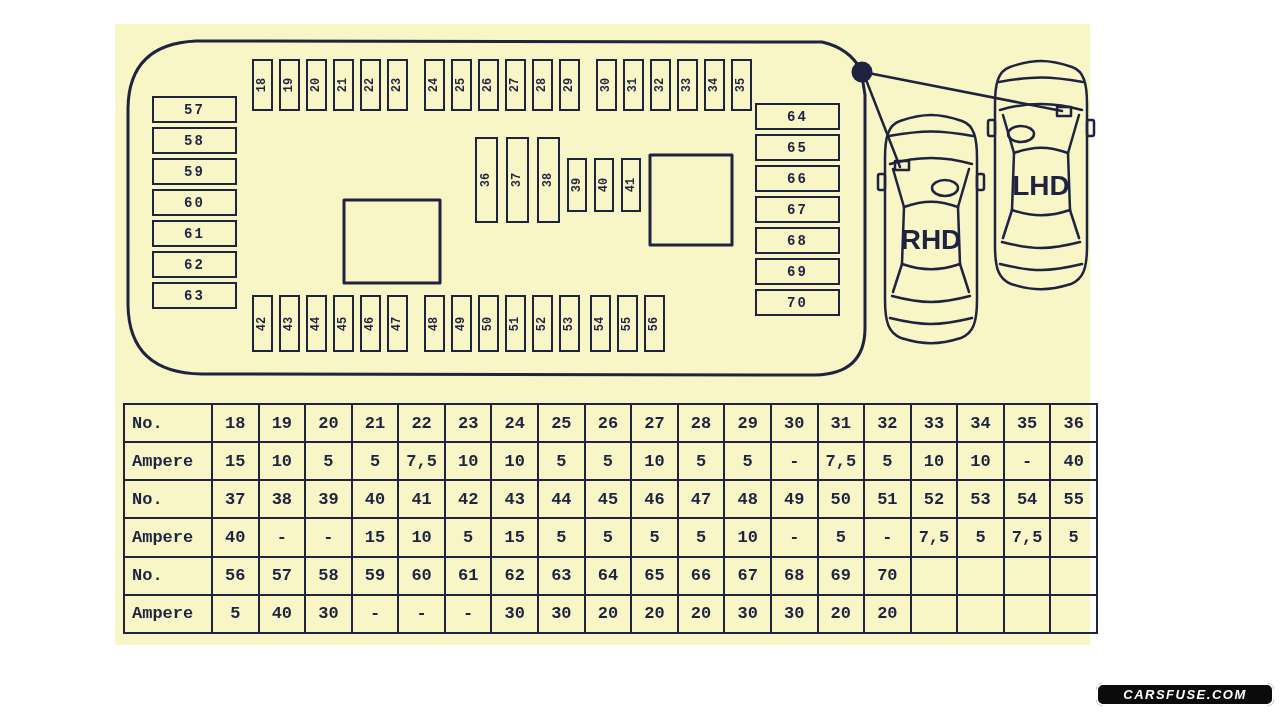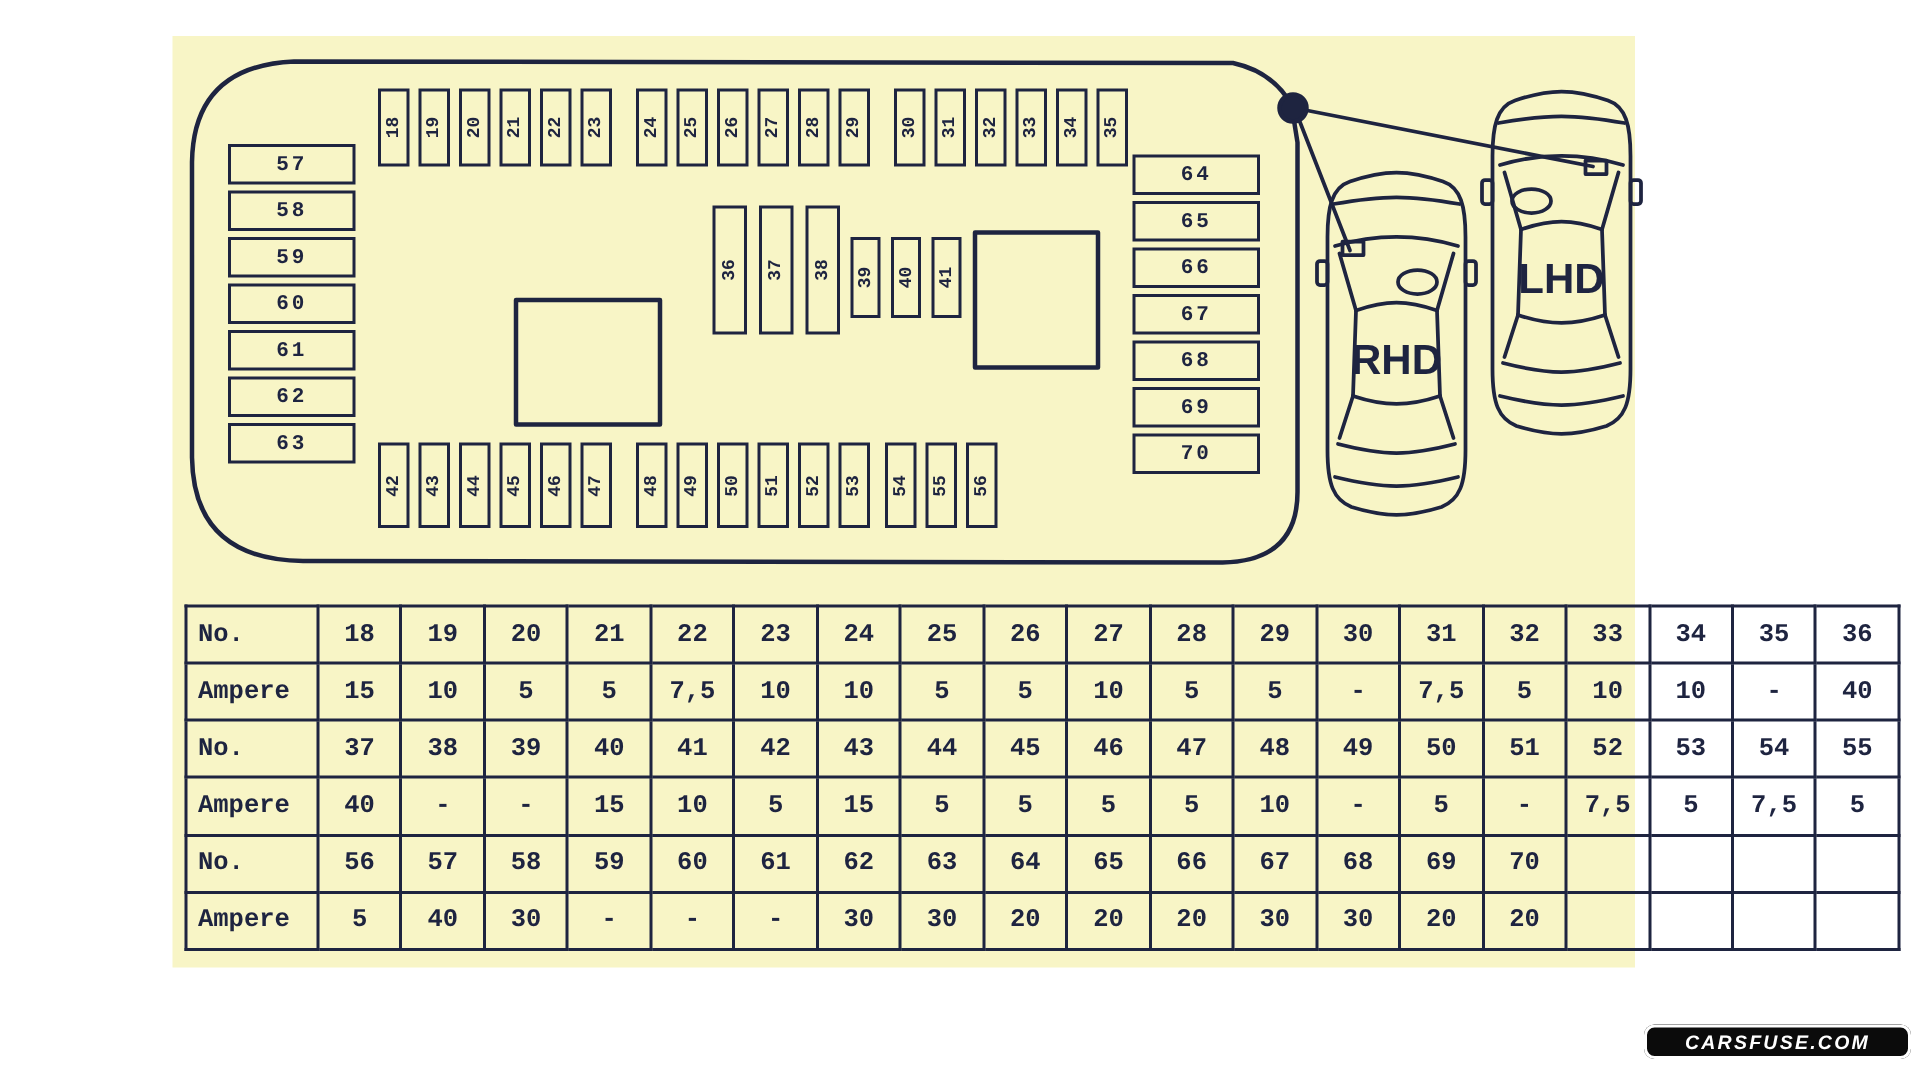--- a/index.html
+++ b/index.html
@@ -21,21 +21,21 @@
   .fuse span{font-weight:bold;font-size:12px;color:var(--ink);white-space:nowrap;}
   .strip.top .fuse{width:21px;height:52px;}
   .strip.bottom .fuse{width:21px;height:57px;}
   .strip.tallmid{gap:8px;} .strip.tallmid .fuse{width:23px;height:86px;}
   .strip.smallmid{gap:7px;} .strip.smallmid .fuse{width:20px;height:54px;}
   .strip.rot .fuse span{transform:rotate(-90deg);}
   .strip.vcol .fuse{width:85px;height:27px;}
   .strip.vcol .fuse span{font-size:14px;letter-spacing:2px;}
 
   
-  .amp-table{position:absolute;left:123px;top:403px;width:1144px;height:231px;
+  .amp-table{position:absolute;left:123px;top:403px;width:975px;height:231px;
              border-collapse:collapse;table-layout:fixed;}
   .amp-table th,.amp-table td{box-sizing:border-box;border:2.5px solid var(--ink);
              font-family:"Liberation Mono","DejaVu Sans Mono",monospace;
              font-weight:bold;font-size:17px;color:var(--ink);
              text-align:center;padding:0;overflow:hidden;}
   .amp-table th{width:88px;text-align:left;padding-left:7px;font-size:17px;}
 
   
   .watermark{position:absolute;left:1096px;top:683px;width:178px;height:23px;
              background:#0b0b0b;border-radius:7px;display:flex;align-items:center;

